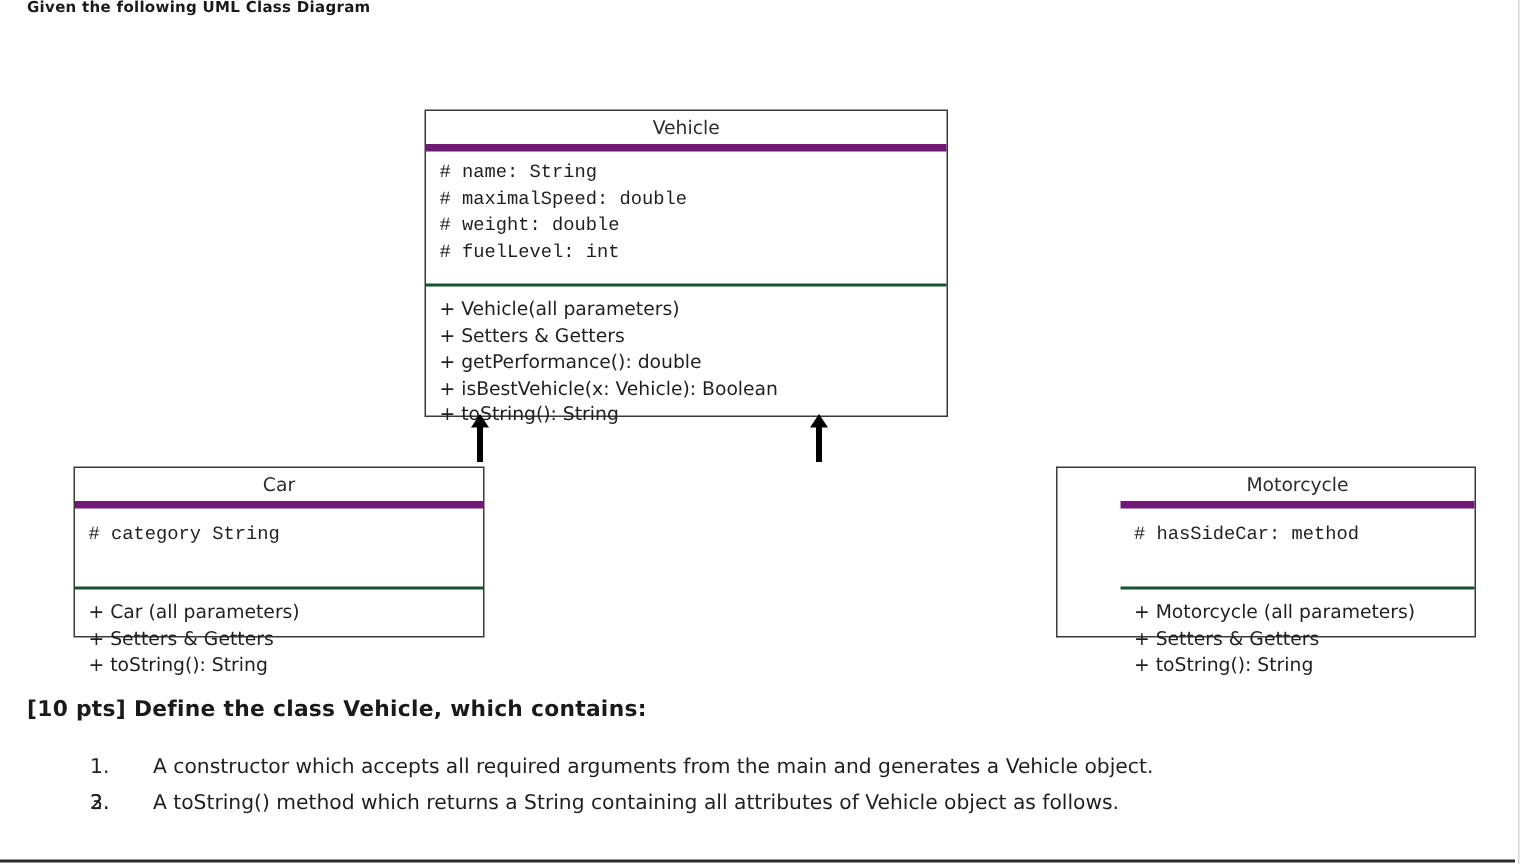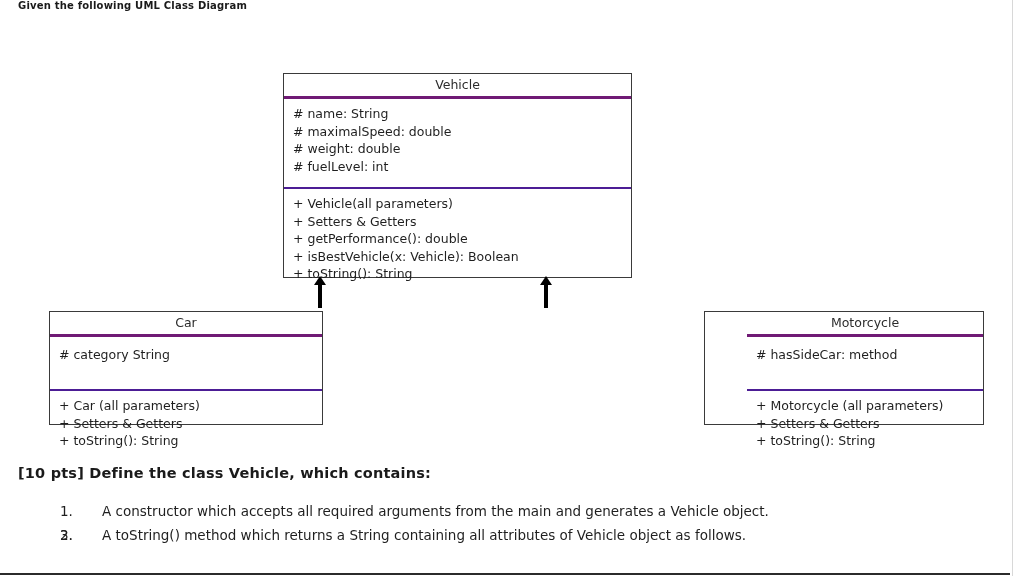--- a/index.html
+++ b/index.html
@@ -65,28 +65,29 @@
   .uml-class {
     position: absolute;
     background: #ffffff;
     border: 1.5px solid #3a3a3a;
     box-sizing: border-box;
   }
   .uml-header {
     text-align: center;
     font-size: 12.5px;
     padding: 3px 0 4px 0;
-    border-bottom: 3px solid #701a75;
+    border-bottom: 5px solid #701a75;
     color: #2c2c2c;
   }
   .uml-section {
     padding: 6px 8px 6px 9px;
   }
   .uml-attrs {
-    border-bottom: 2px solid #4c1d95;
+    border-bottom: 2px solid #14532d;
+    font-family: Liberation Mono, monospace;
   }
   .uml-line {
     font-size: 12.5px;
     line-height: 17.6px;
     white-space: nowrap;
     color: #1f1f1f;
   }
 
   
   #class-vehicle {

